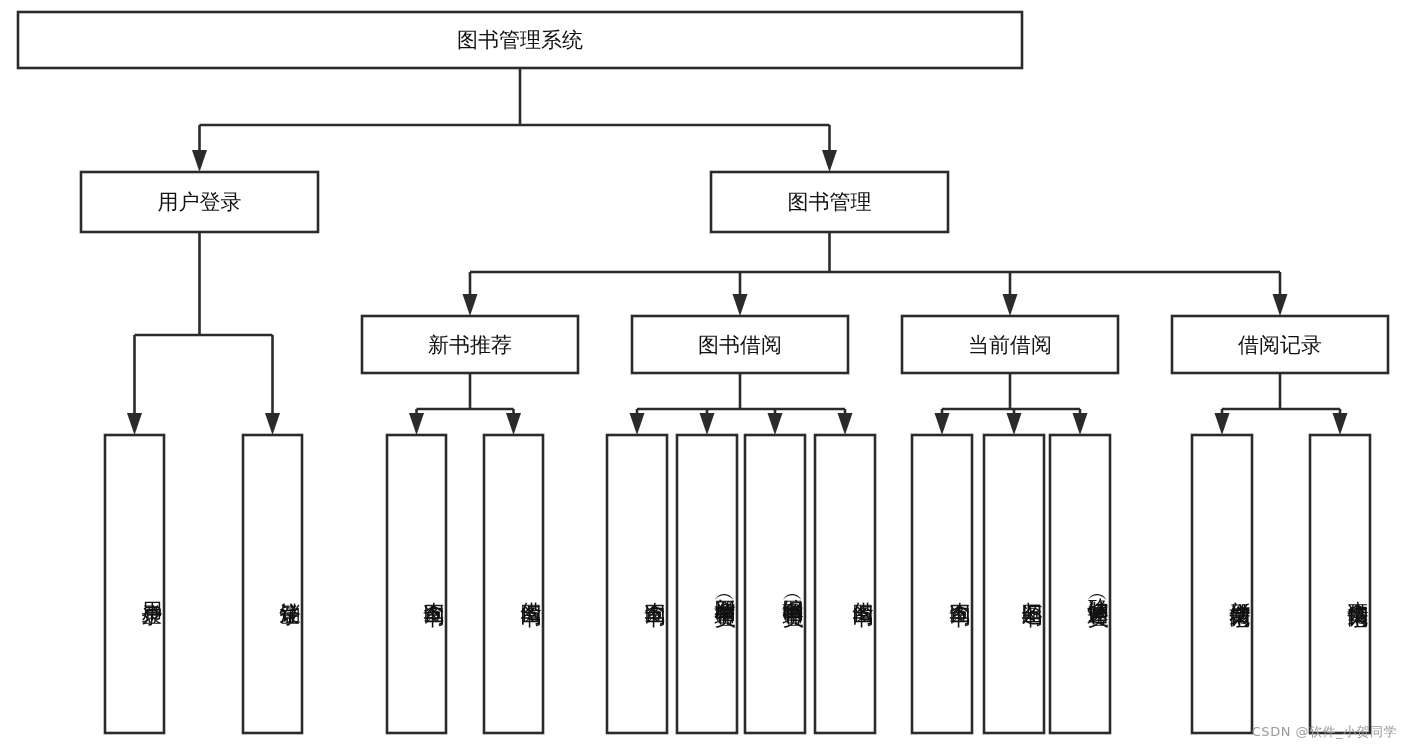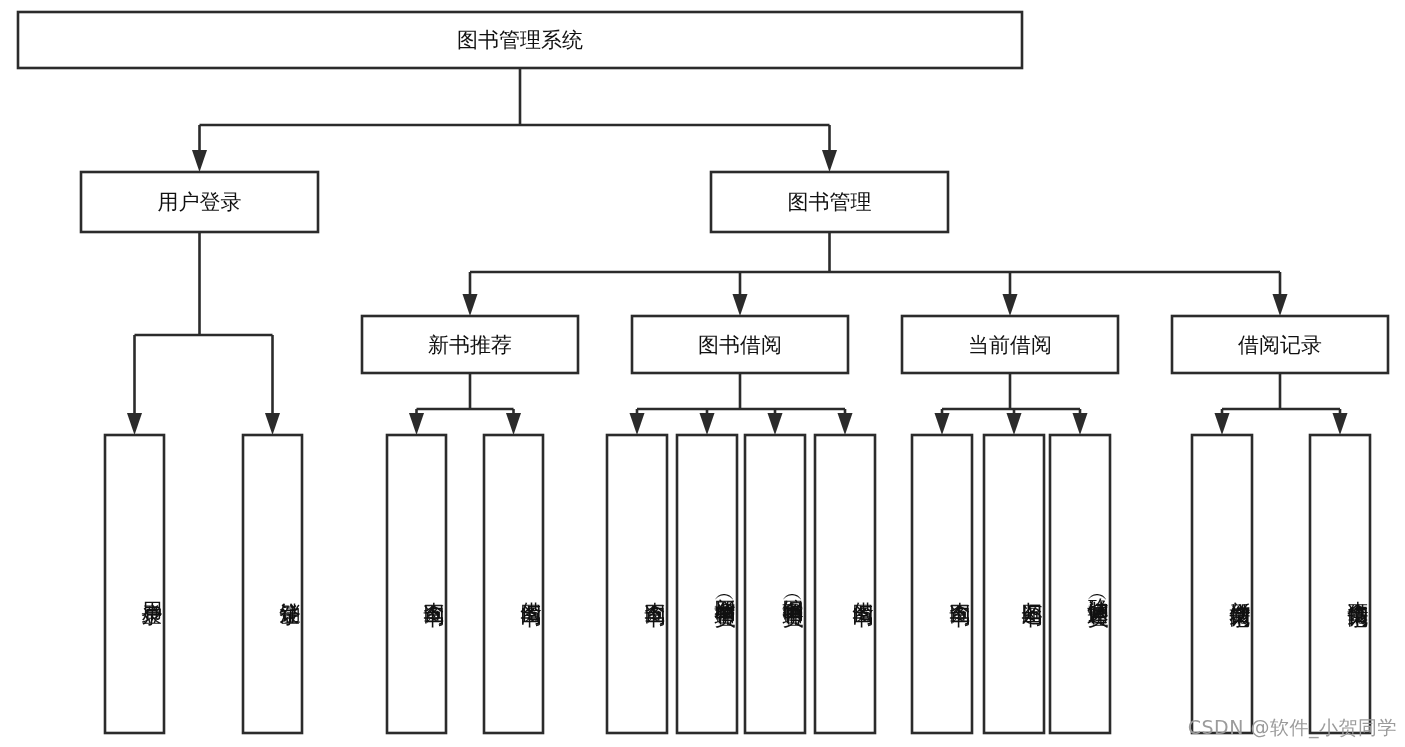--- a/index.html
+++ b/index.html
@@ -63,21 +63,21 @@
     display: flex;
     align-items: flex-start;
     justify-content: center;
     pointer-events: none;
   }
   .watermark {
     position: absolute;
     right: 8px;
     bottom: 6px;
     font-family: "DejaVu Sans", "Liberation Sans", sans-serif;
-    font-size: 19px;
+    font-size: 13px;
     color: #9b9b9b;
     letter-spacing: 0.5px;
     white-space: nowrap;
   }
 </style>
 </head>
 <body>
 
 <div id="diagram-root">
 

